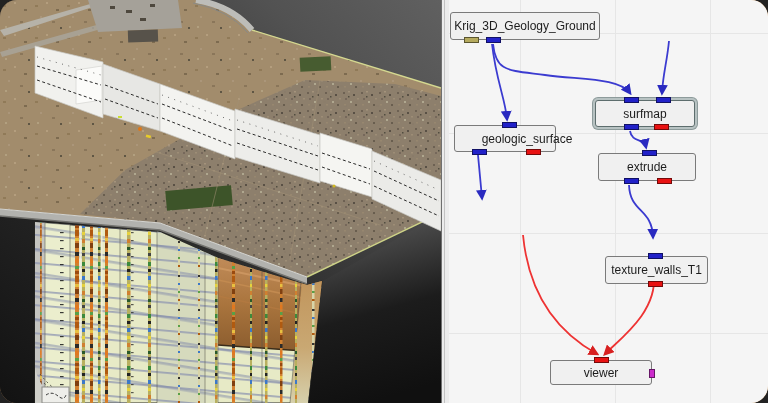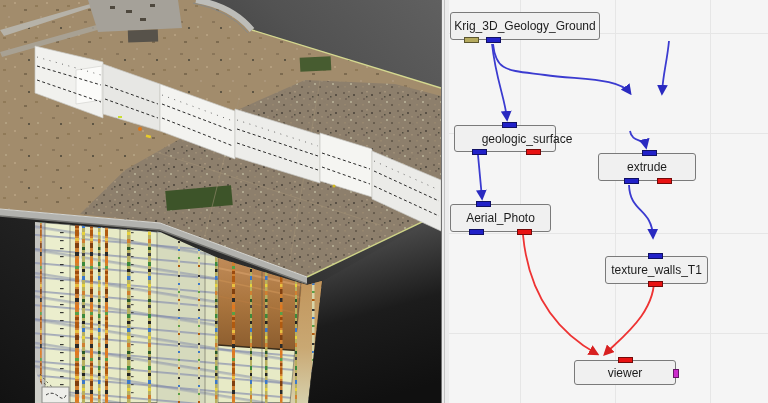--- a/index.html
+++ b/index.html
@@ -1,17 +1,17 @@
 <!DOCTYPE html>
 <html><head>
 <meta charset="utf-8">
 <style>
   html,body{margin:0;padding:0;background:#222;}
   #app{position:relative;width:768px;height:403px;overflow:hidden;
-       font-family:"Liberation Sans",sans-serif;background:#fdba74;}
+       font-family:"Liberation Sans",sans-serif;background:#fdba74;border-radius:17px;}
   
   #viewport3d{position:absolute;left:0;top:0;width:441px;height:403px;overflow:hidden;background:#1a1a1a;}
   #viewport3d svg{display:block;}
   
   #splitter{position:absolute;left:441px;top:0;width:8px;height:403px;
             background:#ececec;border-left:1px solid #6f6f6f;box-sizing:border-box;}
   #splitter:after{content:"";position:absolute;left:2px;top:0;width:1px;height:403px;background:#c2c2c2;}
   
   #editor{position:absolute;left:449px;top:0;width:319px;height:403px;background:#f5f5f5;
     background-image:linear-gradient(to right,#e6e6e6 1px,transparent 1px),
@@ -294,48 +294,49 @@
       </g>
     </svg>
 
     <div class="node" style="left:1px;top:12px;width:150px;height:28px;">
       <span>Krig_3D_Geology_Ground</span>
       <span class="port bottom tan" style="left:13px;"></span>
       <span class="port bottom blue" style="left:35px;"></span>
     </div>
 
 
+    <div class="node selected" style="left:146px;top:100px;width:100px;">
+      <span>surfmap</span>
+      <span class="port top blue" style="left:28px;"></span>
+      <span class="port top blue" style="left:60px;"></span>
+      <span class="port bottom blue" style="left:28px;"></span>
+      <span class="port bottom red" style="left:58px;"></span>
+    </div>
 
     <div class="node" style="left:5px;top:125px;width:102px;padding-left:44px;">
       <span>geologic_surface</span>
       <span class="port top blue" style="left:47px;"></span>
       <span class="port bottom blue" style="left:17px;"></span>
       <span class="port bottom red" style="left:71px;"></span>
     </div>
 
     <div class="node" style="left:149px;top:153px;width:98px;height:28px;">
       <span>extrude</span>
       <span class="port top blue" style="left:43px;"></span>
       <span class="port bottom blue" style="left:25px;"></span>
       <span class="port bottom red" style="left:58px;"></span>
     </div>
 
-    <div class="node" style="left:1px;top:204px;width:101px;height:28px;">
-      <span>Aerial_Photo</span>
-      <span class="port top blue" style="left:25px;"></span>
-      <span class="port bottom blue" style="left:18px;"></span>
-      <span class="port bottom red" style="left:66px;"></span>
-    </div>
 
     <div class="node" style="left:156px;top:256px;width:103px;height:28px;">
       <span>texture_walls_T1</span>
       <span class="port top blue" style="left:42px;"></span>
       <span class="port bottom red" style="left:42px;"></span>
     </div>
 
-    <div class="node" style="left:101px;top:360px;width:102px;height:25px;margin-left:24px;">
+    <div class="node" style="left:101px;top:360px;width:102px;height:25px;">
       <span>viewer</span>
       <span class="port top red" style="left:43px;"></span>
       <span class="port magenta"></span>
     </div>
 
   </div>
 </div>
 
 </body></html>

